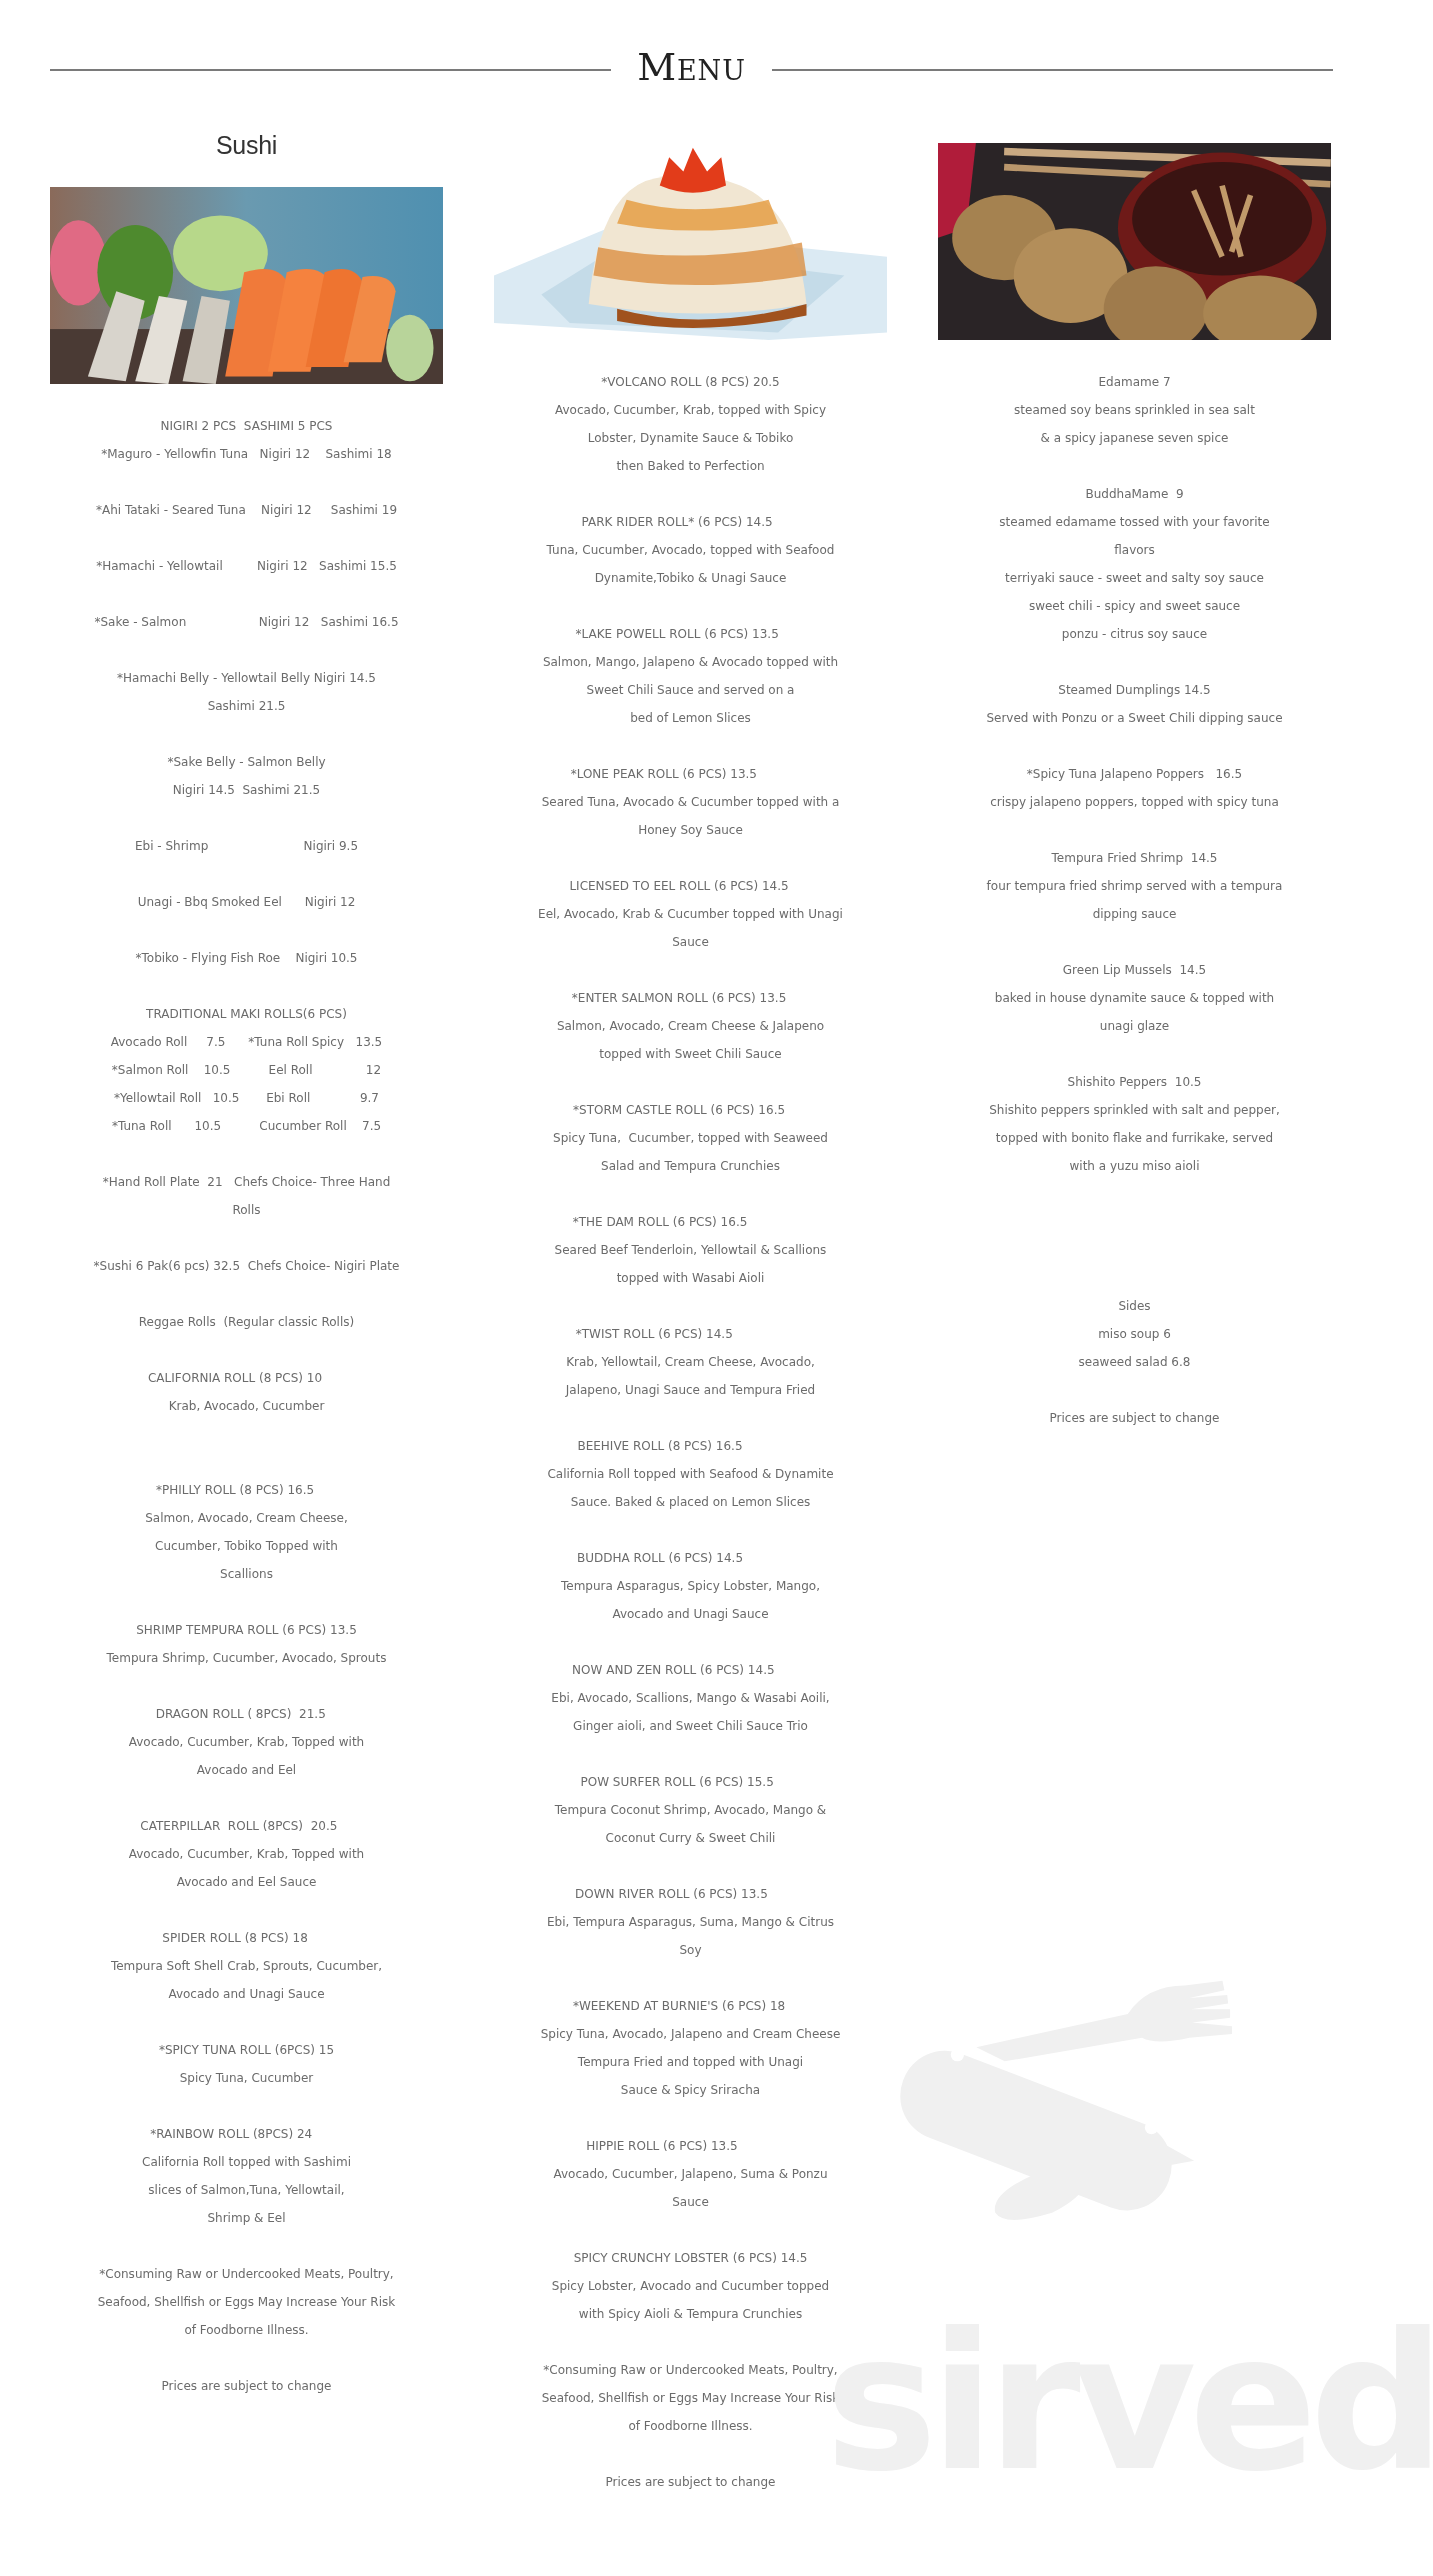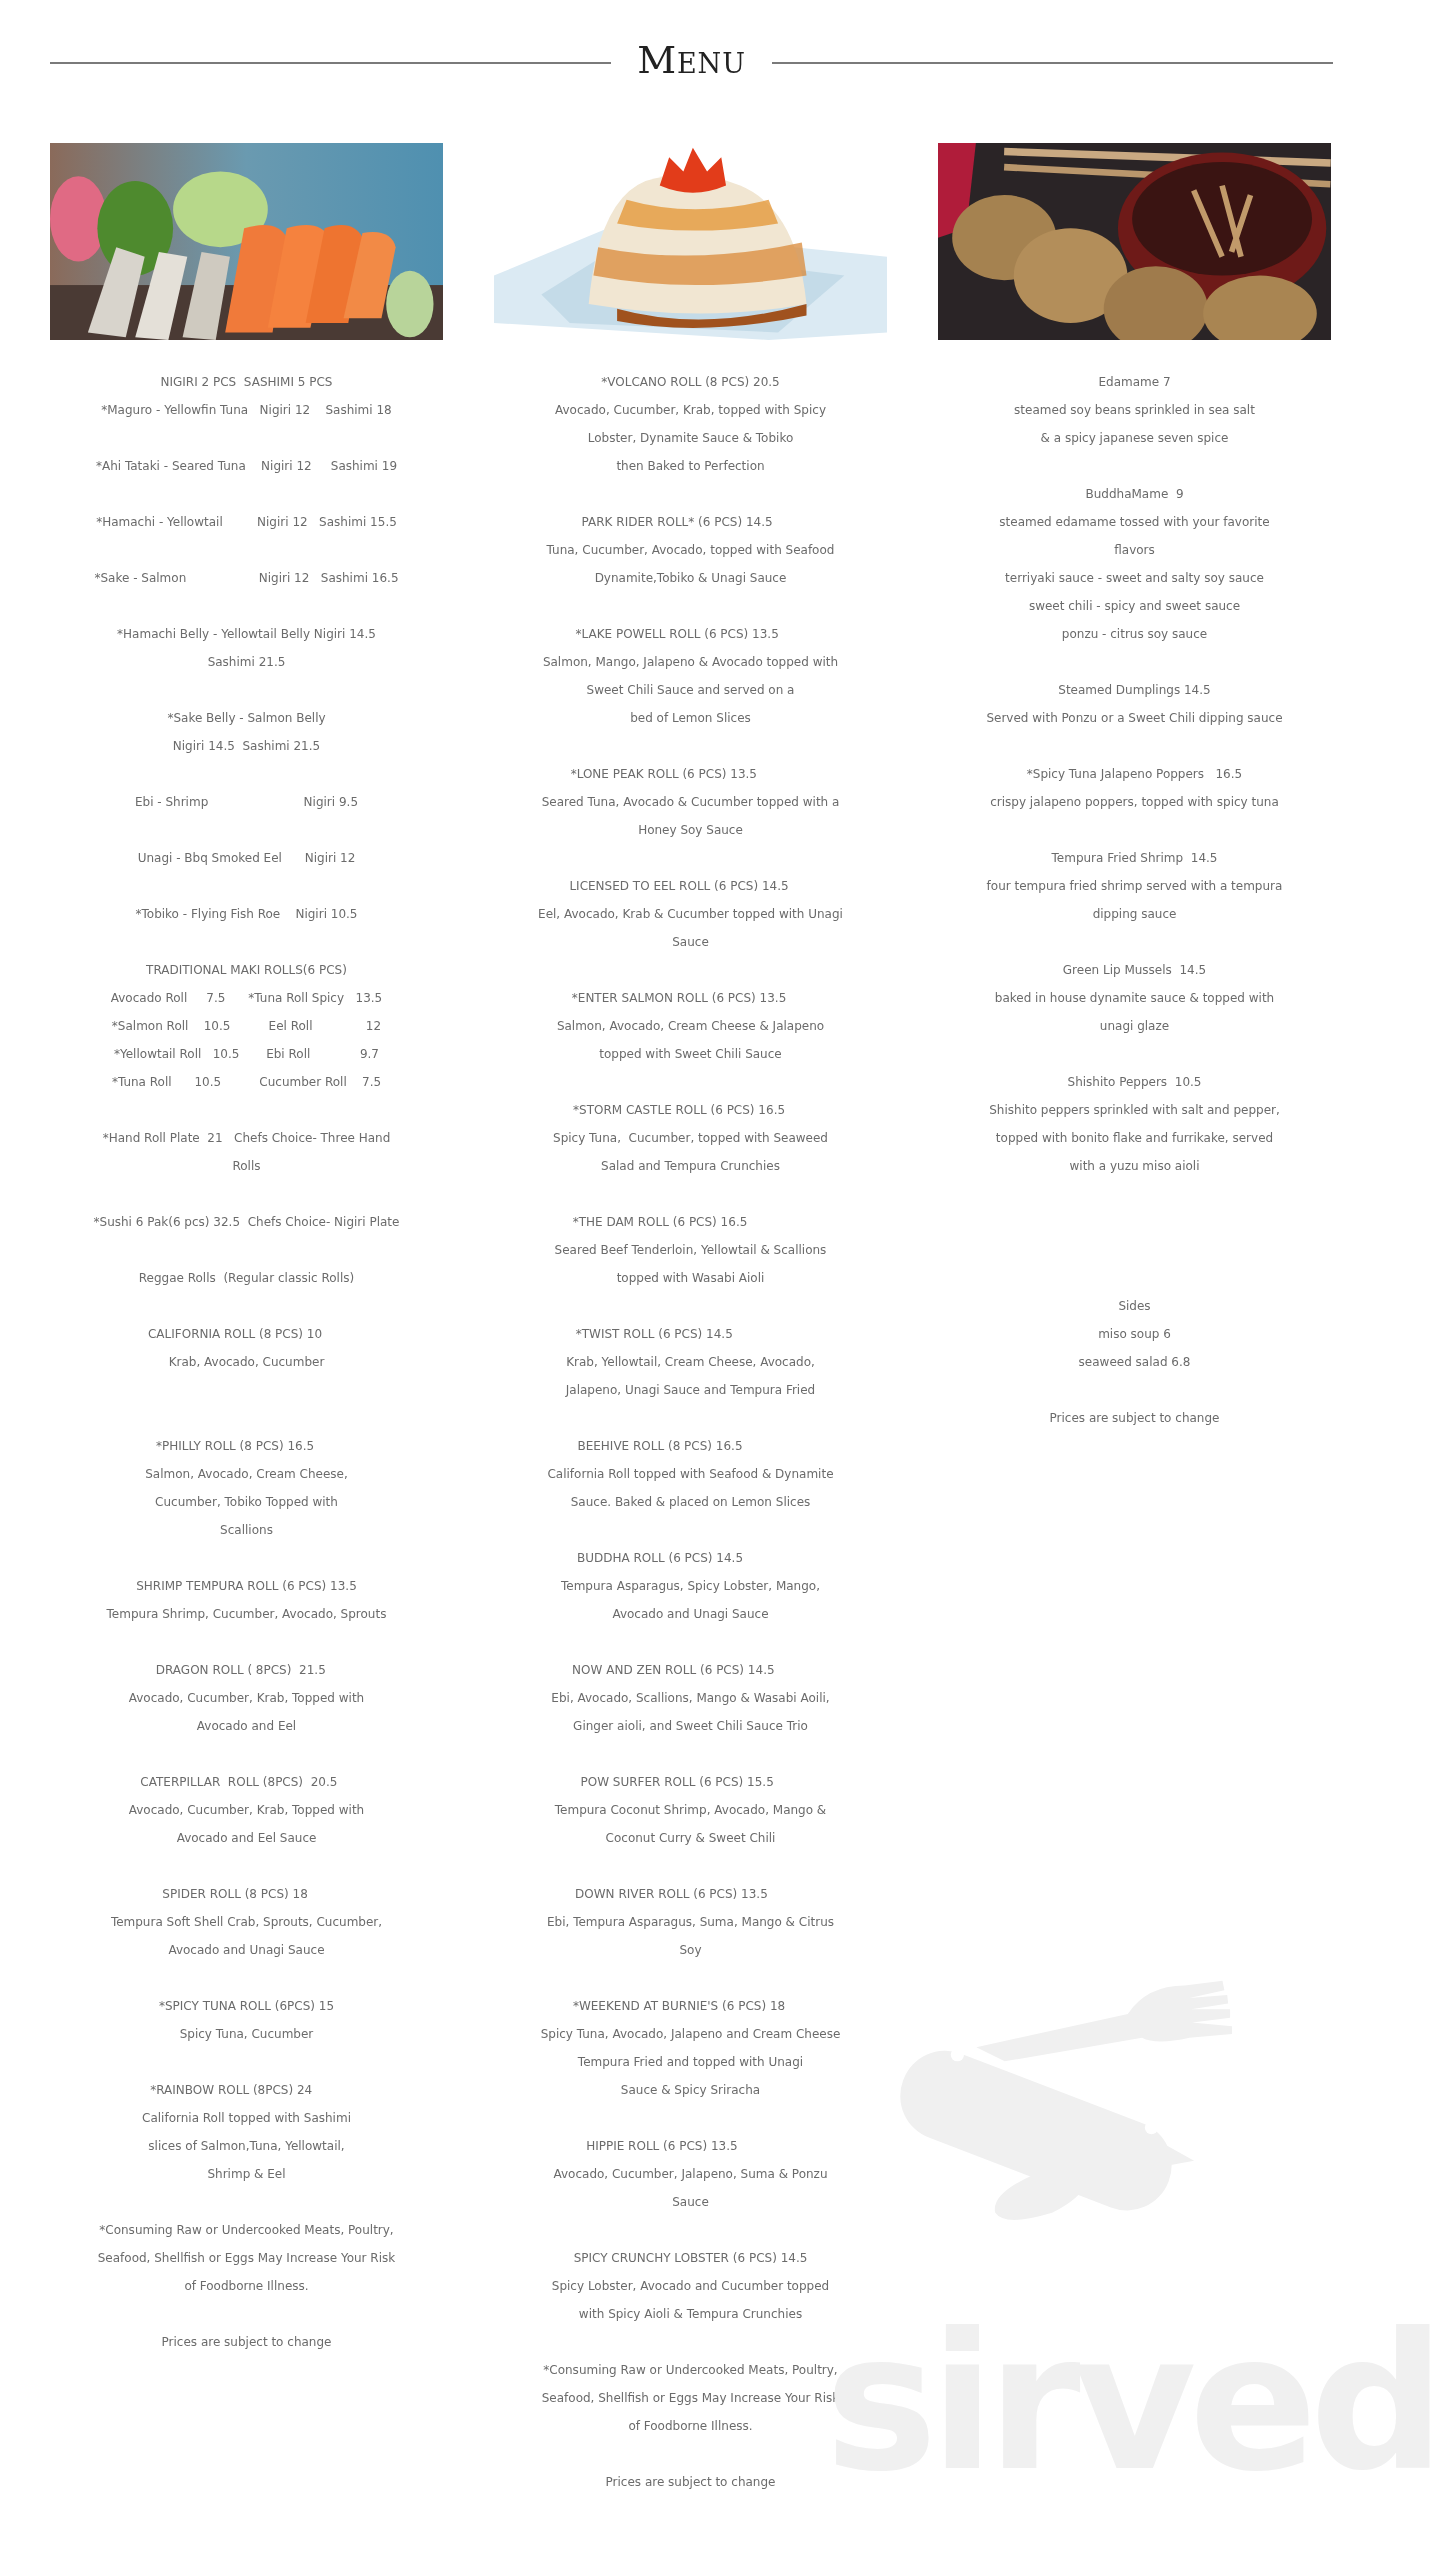--- a/index.html
+++ b/index.html
@@ -1,18 +1,18 @@
 <!DOCTYPE html>
 <html style="font-size:15px"><head>
 <meta charset="utf-8">
 <style>
   html, body { margin: 0; padding: 0; background: #ffffff; }
   body { width: 1433px; height: 2576px; position: relative; overflow: hidden;
          font-family: "DejaVu Sans", "Liberation Sans", sans-serif; color: #6b6b6b; }
-  .title-row { position: absolute; top: 34px; left: 50px; width: 1283px; height: 57px; }
+  .title-row { position: absolute; top: 41px; left: 50px; width: 1283px; height: 57px; }
   .title-line { position: absolute; top: 28px; height: 1.9px; background: #7a7a7a; }
   .title-line.left { left: 0; width: 561px; }
   .title-line.right { left: 722px; width: 561px; }
   .title { position: absolute; left: 561px; width: 161px; top: 0; text-align: center;
            font-family: "DejaVu Serif", "Liberation Serif", serif; font-size: 38px;
            font-variant: small-caps; letter-spacing: 0.9px; color: #222; line-height: 53px; }
   .col { position: absolute; top: 123px; width: 393px; }
   .col.c1 { left: 50px; } .col.c2 { left: 494px; } .col.c3 { left: 938px; }
   .col-head { text-align: center; font-family: "Liberation Sans", sans-serif; font-size: 25px;
               color: #333; height: 44px; line-height: 44px; letter-spacing: -0.3px; }
@@ -29,20 +29,21 @@
 </head>
 <body>
 
 <div class="title-row">
   <div class="title-line left"></div>
   <div class="title">Menu</div>
   <div class="title-line right"></div>
 </div>
 
 <div class="col c1">
+  <div class="col-head">Sushi</div>
   <div class="photo">
     <svg viewBox="0 0 415 208" preserveAspectRatio="none">
       <defs>
         <linearGradient id="bg1" x1="0" y1="0" x2="1" y2="0">
           <stop offset="0" stop-color="#8a6a5a"></stop>
             <stop offset="0.5" stop-color="#6a9ab0"></stop>
             <stop offset="1" stop-color="#4f90b0"></stop>
         </linearGradient>
       </defs>
       <rect width="415" height="208" fill="url(#bg1)"></rect>

